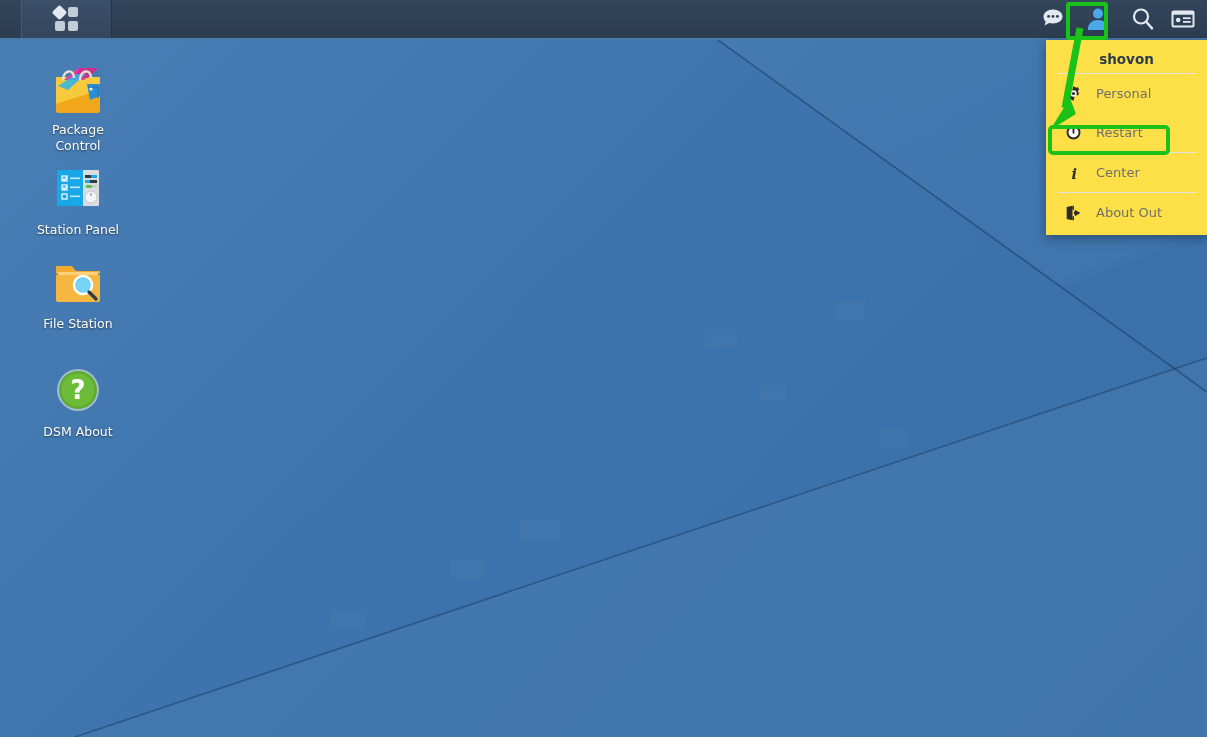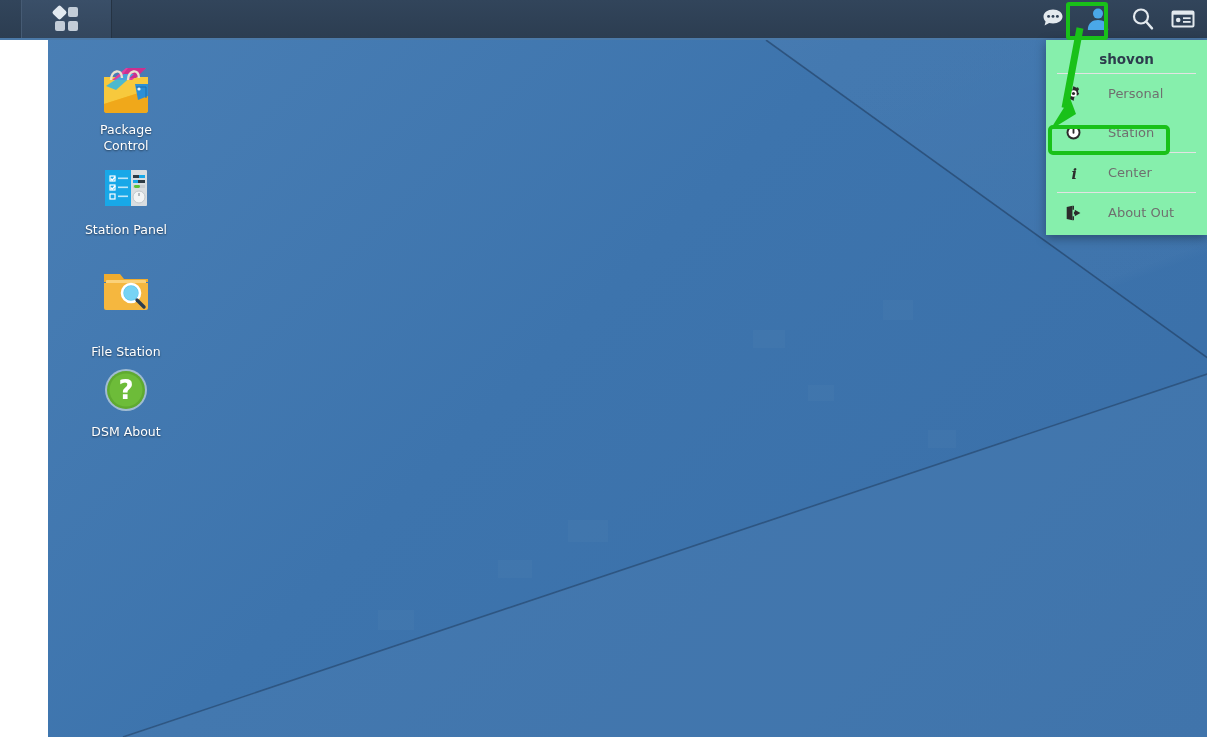--- a/index.html
+++ b/index.html
@@ -8,21 +8,20 @@
     overflow:hidden;
     font-family:"Liberation Sans", sans-serif;
   }
 
   
   #desktop {
     position:absolute; inset:0;
     background:
       linear-gradient(135deg, #4a7fb5 0%, #3d74ad 45%, #3a6fa8 100%);
     overflow:hidden;
-    margin-left:48px;
   }
   .facet {
     position:absolute;
     pointer-events:none;
   }
   
   #facet-upper-right {
     top:40px; left:0; width:1207px; height:697px;
     background:linear-gradient(160deg, rgba(255,255,255,0.055) 0%, rgba(255,255,255,0.02) 55%, rgba(255,255,255,0) 56%);
     clip-path:polygon(718px 0px, 1207px 352px, 1207px 0px);
@@ -86,48 +85,48 @@
     cursor:pointer; user-select:none;
   }
   .desk-icon .glyph { width:56px; height:56px; position:relative; }
   .desk-icon .lbl {
     margin-top:6px; color:#ffffff; font-size:12.5px; line-height:16px;
     text-align:center; text-shadow:0 1px 2px rgba(0,0,0,0.55);
     font-family:"DejaVu Sans", sans-serif;
   }
   #icon-package-center { left:8px; top:60px; }
   #icon-control-panel  { left:8px; top:160px; }
-  #icon-file-station   { left:8px; top:262px;gap:20px; }
+  #icon-file-station   { left:8px; top:254px; }
   #icon-dsm-help       { left:8px; top:362px; }
 
   
   #user-menu {
     position:absolute; left:1046px; top:40px; width:161px;
-    background:#86efac;
+    background:#fde047;
     box-shadow:0 3px 10px rgba(0,0,0,0.35);
     z-index:25;
     padding-bottom:3px;
     font-family:"DejaVu Sans", sans-serif;
   }
   #user-menu-name {
     height:33px; display:flex; align-items:center; justify-content:center;
     font-size:13.5px; font-weight:bold; color:#2d3c4d;
     padding-top:4px;
   }
   .menu-sep { height:1px; background:#e3e3e3; margin:0 11px; }
   .menu-item {
     height:39px; display:flex; align-items:center;
     padding-left:16px; cursor:pointer;
   }
   .menu-item .mi-icon {
     width:22px; height:20px; margin-right:12px;
     display:flex; align-items:center; justify-content:center;
     flex:0 0 22px;
   }
-  .menu-item .mi-label { font-size:13px; color:#6f6f6f;margin-left:12px; }
+  .menu-item .mi-label { font-size:13px; color:#6f6f6f; }
 
   
   #restart-highlight {
     position:absolute; left:1048px; top:125px; width:122px; height:30px;
     border:4px solid #19c119; border-radius:5px; z-index:40;
     pointer-events:none;
   }
   #green-arrow {
     position:absolute; left:1040px; top:26px; width:70px; height:110px;
     z-index:35; pointer-events:none;
@@ -296,21 +295,21 @@
 
 
   <div class="menu-item">
     <span class="mi-icon">
       <svg width="17" height="17" viewBox="0 0 20 20">
         <circle cx="10" cy="10" r="8.2" fill="#2c2c2c"></circle>
         <circle cx="10" cy="10" r="5.9" fill="#ffffff"></circle>
         <rect x="8.9" y="4.2" width="2.2" height="7.2" rx="1" fill="#2c2c2c"></rect>
       </svg>
     </span>
-    <span class="mi-label">Station</span>
+    <span class="mi-label">Restart</span>
   </div>
 
   <div class="menu-sep"></div>
 
   <div class="menu-item">
     <span class="mi-icon">
       <svg width="17" height="18" viewBox="0 0 20 20">
         <text x="11" y="16.5" font-family="DejaVu Serif, serif" font-size="17" font-style="italic" font-weight="bold" fill="#2c2c2c" text-anchor="middle">i</text>
       </svg>
     </span>

